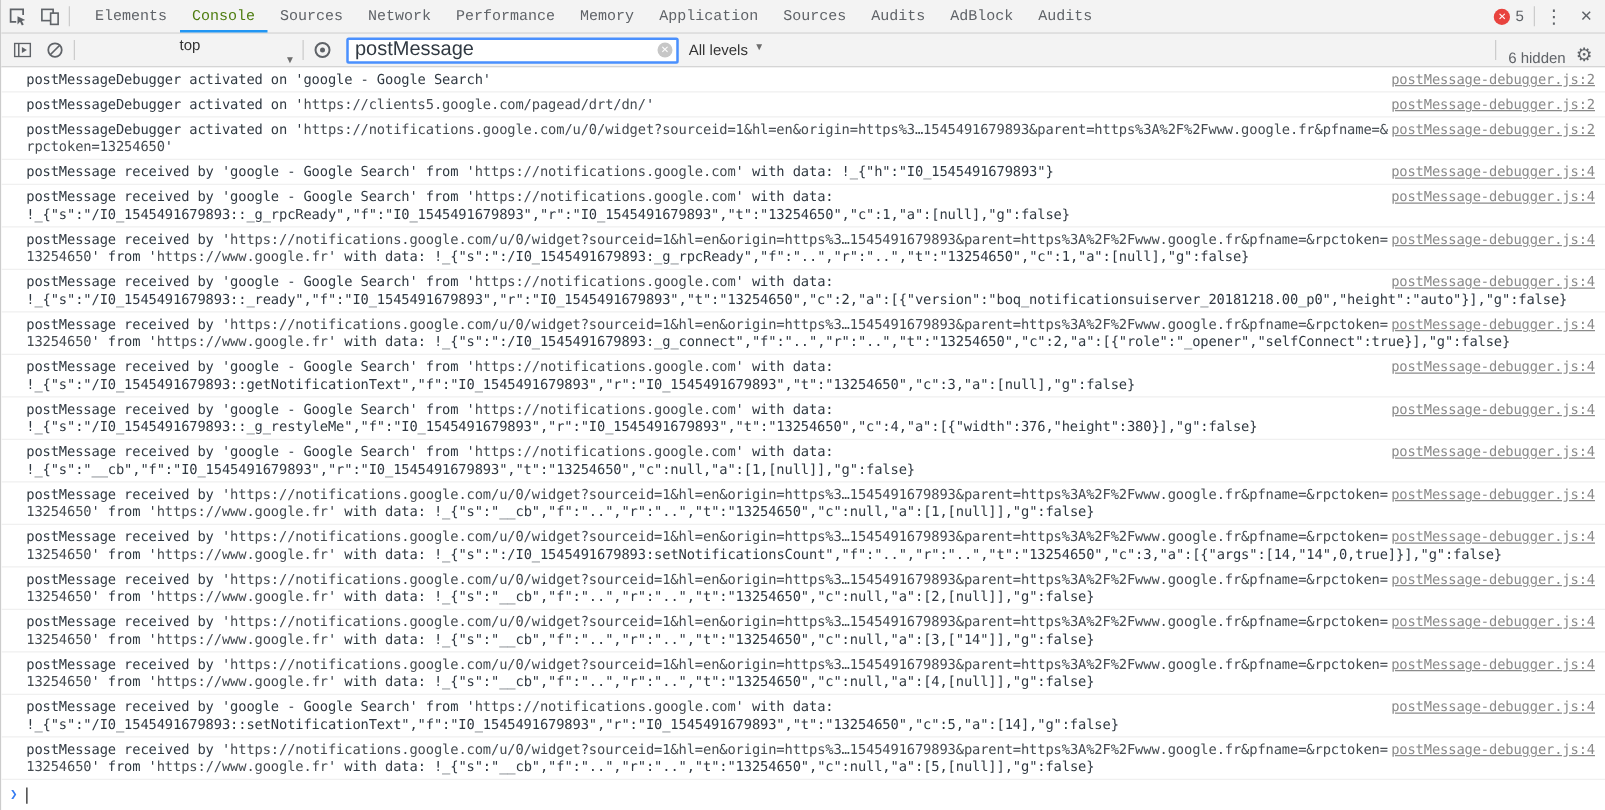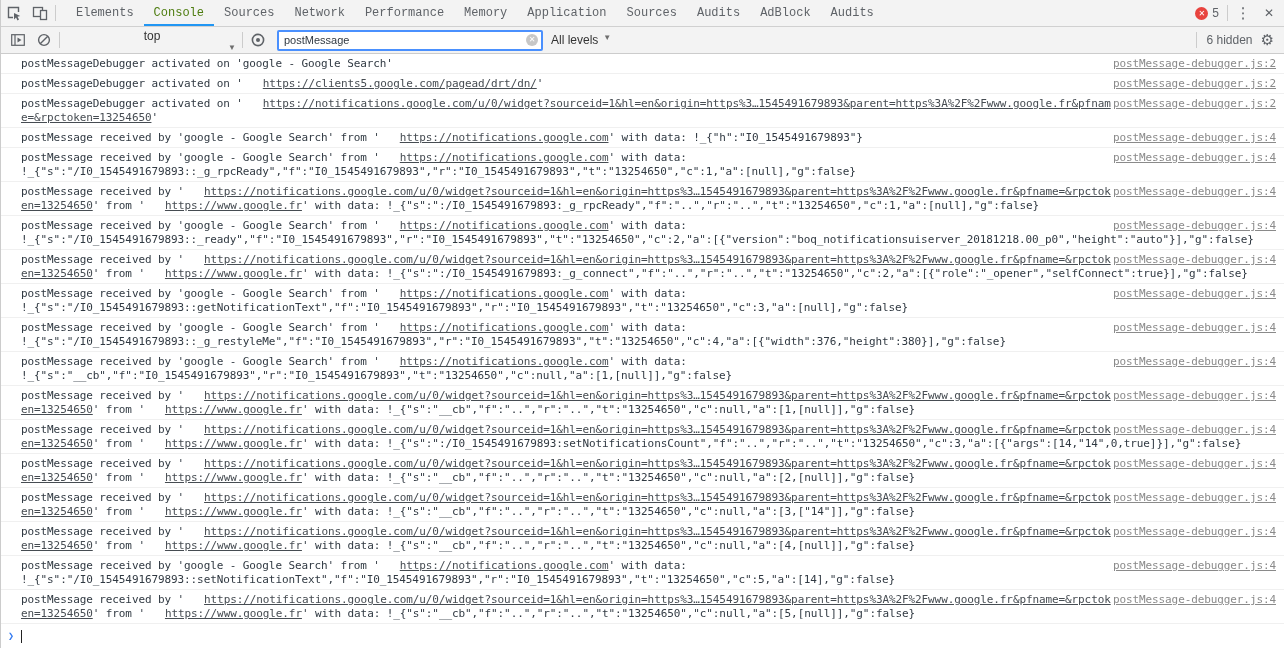--- a/index.html
+++ b/index.html
@@ -43,48 +43,48 @@
     display:flex; align-items:center; font-size:12px; color:#333; padding:0 4px;
   }
   .ctx-select {
     display:flex; align-items:center; width:178px; padding:2px 4px 2px 6px;
     color:#333; cursor:pointer;flex-direction:column;
   }
   .ctx-select .arrow { margin-left:auto; font-size:8px; color:#6e6e6e; }
   .filter-wrap { position:relative; margin-left:6px; }
   .filter-input {
     width:266px; height:21px; border:2px solid var(--focus,#4a90fe); border-radius:2px;
-    font-family:"Liberation Sans",sans-serif; font-size:11px; color:#303942;
+    font-family:"Liberation Sans",sans-serif; font-size:16px; color:#303942;
     padding:0 20px 0 5px; outline:none; background:#fff;
   }
   .clear-x {
     position:absolute; right:5px; top:4px; width:12px; height:12px; border-radius:50%;
     background:#c7c7c7; color:#fff; font-size:8px; line-height:12px; text-align:center; cursor:pointer;
   }
   .levels { display:flex; align-items:flex-start; gap:5px; padding:0 8px; cursor:pointer; color:#333; }
   .levels .arrow { font-size:8px; color:#6e6e6e; }
-  .toolbar-right { margin-left:auto; display:flex; align-items:center; }
+  .toolbar-right { margin-left:auto; display:flex; align-items:flex-end; }
   .hidden-count { color:#5f6368; padding:0 8px; }
   .gear { font-size:15px; color:#5f6368; cursor:pointer; padding:0 6px 0 0; }
   
   .console-area {
     height:594px; overflow:hidden; background:#fff;
     font-family:"DejaVu Sans Mono","Liberation Mono",monospace;
     font-size:11px; line-height:14px; letter-spacing:-0.1px; color:#303942;
   }
   .msg {
     padding:3px 8px 2px 20px; border-bottom:1px solid #f0f0f0;
     overflow-wrap:break-word; word-wrap:break-word;
   }
   .msg .src {
     float:right; color:#8a8a8a; text-decoration:underline; cursor:pointer;
     white-space:nowrap;
   }
   .msg .lnk {
-    color:#464c52; text-decoration:underline; cursor:pointer; word-break:break-all;margin-left:20px;
+    color:#464c52; cursor:pointer; word-break:break-all;
   }
   .prompt-row { display:flex; align-items:center; padding:5px 0 4px 7px; }
   .prompt-chevron { color:#367cf1; font-size:10px; font-weight:bold; flex:none; }
   .caret { width:1px; height:13px; background:#222; margin-left:7px; flex:none; }
   svg { display:block; }
 </style>
 </head>
 <body>
 
 <div class="devtools">

